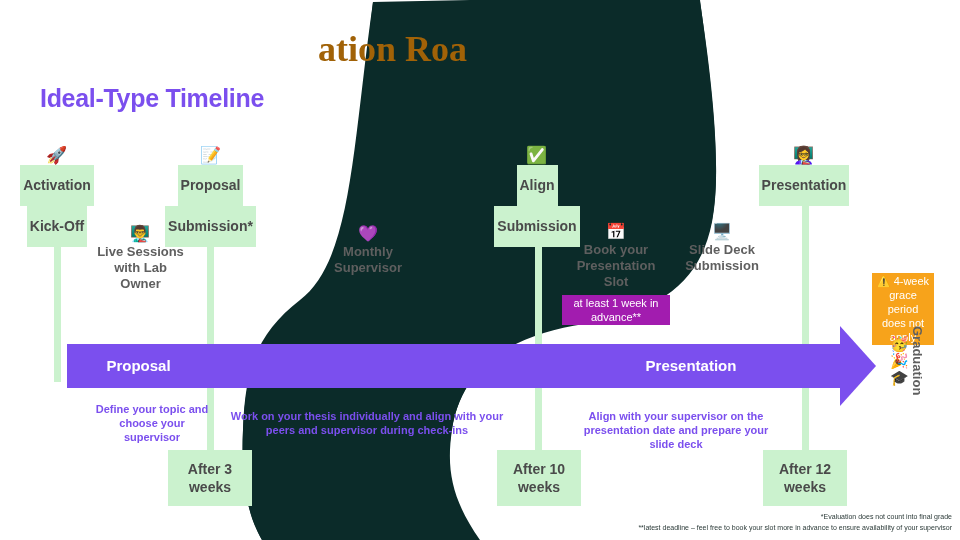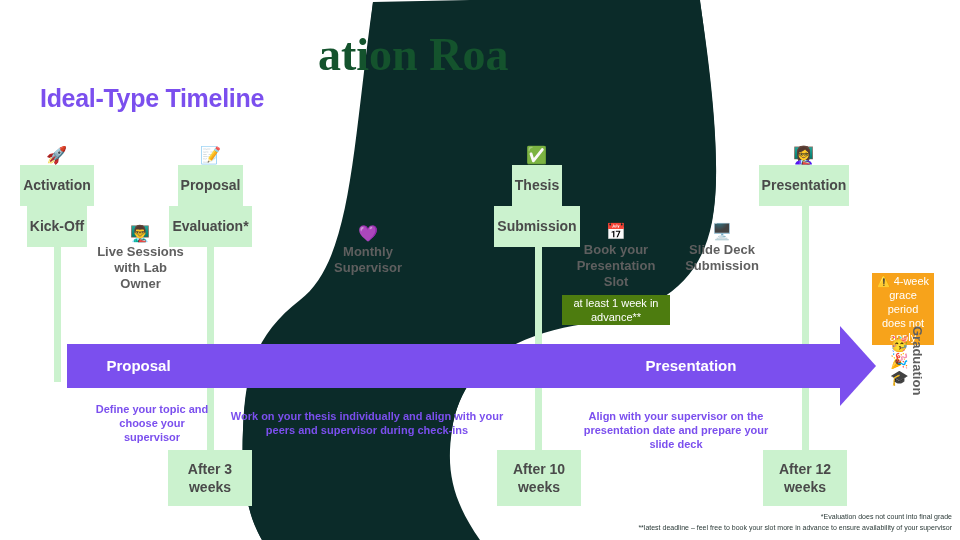--- a/index.html
+++ b/index.html
@@ -12,21 +12,21 @@
   }
   #slide { position:absolute; inset:0; width:960px; height:540px; }
 
   
   .blob-wrap { position:absolute; inset:0; z-index:0; pointer-events:none; }
 
   
   .deck-title {
     position:absolute; left:318px; top:28px;
     font-family:"Liberation Serif", serif;
-    font-size:46px; font-weight:700; color:#14532d;
+    font-size:36px; font-weight:700; color:#a16207;
     letter-spacing:0px; white-space:nowrap; z-index:2;
   }
   
   .sub-title {
     position:absolute; left:40px; top:84px;
     font-size:25px; font-weight:700; color:#7B4FEE;
     letter-spacing:-0.3px; white-space:nowrap; z-index:4;
   }
 
   
@@ -43,21 +43,21 @@
   }
 
   
   .item { position:absolute; z-index:4; text-align:center; }
   .item .emoji { font-size:16px; line-height:20px; display:block; }
   .item .ilabel {
     color:#5F5F5F; font-size:13px; font-weight:700; line-height:16px;
   }
   .badge {
     display:inline-block; margin-top:5px;
-    background:#4d7c0f; color:#ffffff;
+    background:#a21caf; color:#ffffff;
     font-size:11px; font-weight:400; line-height:14px;
     padding:1px 3px;
   }
   .badge.warn { background:#F7A31B; }
 
   
   .arrow-bar {
     position:absolute; left:67px; top:344px; width:773px; height:44px;
     background:#7B4FEE; z-index:3;
   }
@@ -149,26 +149,26 @@
 
   <div class="milestone" style="left:12px; top:146px; width:90px;">
     <span class="emoji">🚀</span>
     <span class="mlabel">Activation</span><br>
     <span class="mlabel">Kick-Off</span>
   </div>
 
   <div class="milestone" style="left:153px; top:146px; width:115px;">
     <span class="emoji">📝</span>
     <span class="mlabel">Proposal</span><br>
-    <span class="mlabel">Evaluation*</span>
+    <span class="mlabel">Submission*</span>
   </div>
 
   <div class="milestone" style="left:487px; top:146px; width:100px;">
     <span class="emoji">✅</span>
-    <span class="mlabel">Thesis</span><br>
+    <span class="mlabel">Align</span><br>
     <span class="mlabel">Submission</span>
   </div>
 
   <div class="milestone" style="left:752px; top:146px; width:104px;">
     <span class="emoji">👩‍🏫</span>
     <span class="mlabel">Presentation</span>
   </div>
 
   <div class="item" style="left:83px; top:224px; width:115px;">
     <span class="emoji">👨‍🏫</span>

